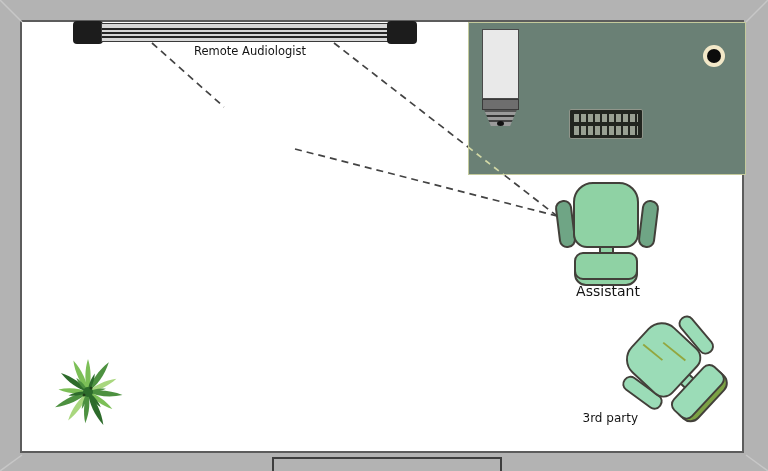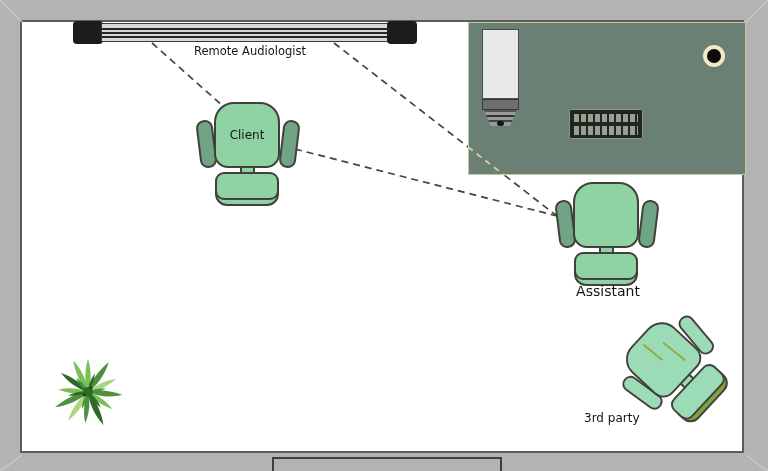--- a/index.html
+++ b/index.html
@@ -75,21 +75,21 @@
          transform:rotate(-47deg) scale(0.95);transform-origin:50px 55px;}
   .chair.third .seat::before,.chair.third .seat::after{content:"";position:absolute;
          width:26px;height:2px;background:var(--third_accent);transform:rotate(86deg);}
   .chair.third .seat::before{left:16px;top:18px;}
   .chair.third .seat::after{left:30px;top:34px;width:30px;}
 
   
   .floor-label{position:absolute;z-index:6;font-size:11.5px;color:var(--text);}
   .lbl-tv{left:165px;top:44px;width:170px;text-align:center;}
   .lbl-assistant{left:558px;top:283px;width:100px;text-align:center;font-size:14px;}
-  .lbl-third{left:584px;top:411px;width:86px;font-size:12px;}
+  .lbl-third{left:552px;top:411px;width:86px;text-align:right;font-size:12px;}
 
   
   .plant{position:absolute;left:46px;top:350px;z-index:2;}
   .f1{fill:var(--plant_dark);} .f2{fill:var(--plant_mid);}
   .f3{fill:var(--plant_light);} .f4{fill:var(--plant_pale);}
 </style>
 </head>
 <body>
 
 <div id="stage">
@@ -151,30 +151,20 @@
 
   <svg class="lines-over" width="768" height="471" viewBox="0 0 768 471">
     <line class="dash-pale" x1="468" y1="147" x2="504" y2="175"></line>
   </svg>
 
   <div class="tv-cap" style="left:73px"></div>
   <div class="tv-body"></div>
   <div class="tv-cap" style="left:387px"></div>
   <div class="floor-label lbl-tv">Remote Audiologist</div>
 
-  <div class="chair" style="left:198px;top:100px">
-    <div class="arm left"></div>
-    <div class="arm right"></div>
-    <div class="connector"></div>
-    <div class="lip"></div>
-    <div class="backrest"></div>
-    <div class="seat">
-      <span class="chair-label">Client</span>
-    </div>
-  </div>
 
   <div class="chair" style="left:557px;top:180px">
     <div class="arm left"></div>
     <div class="arm right"></div>
     <div class="connector"></div>
     <div class="lip"></div>
     <div class="backrest"></div>
     <div class="seat"></div>
   </div>
   <div class="floor-label lbl-assistant">Assistant</div>

